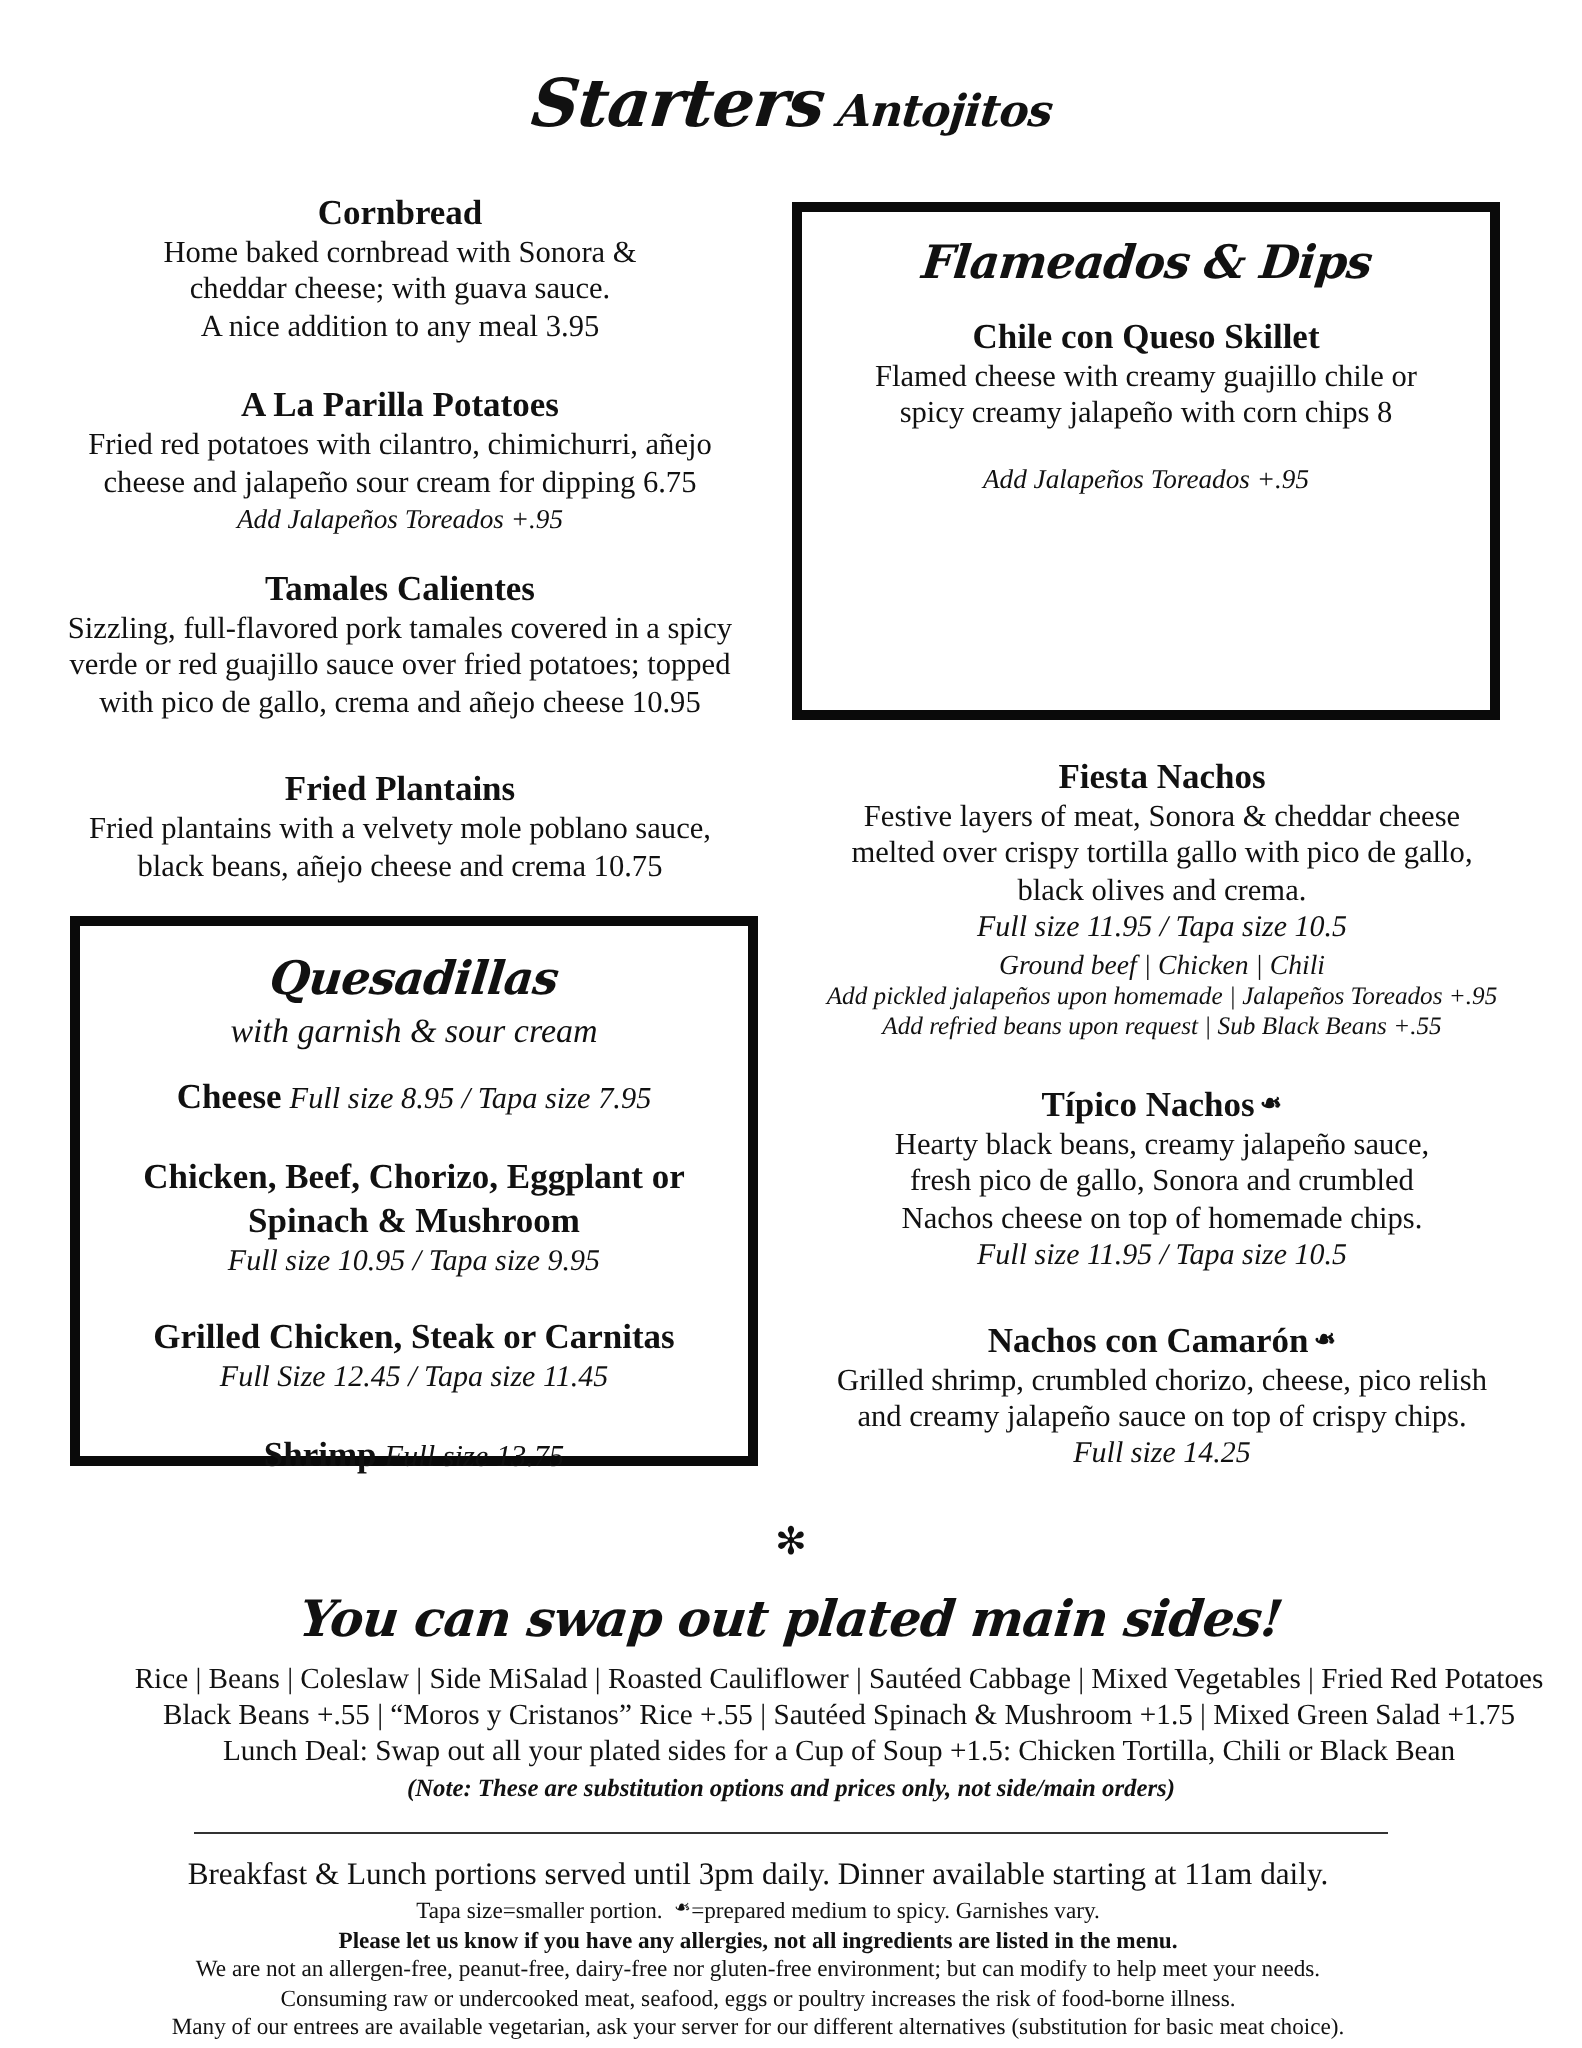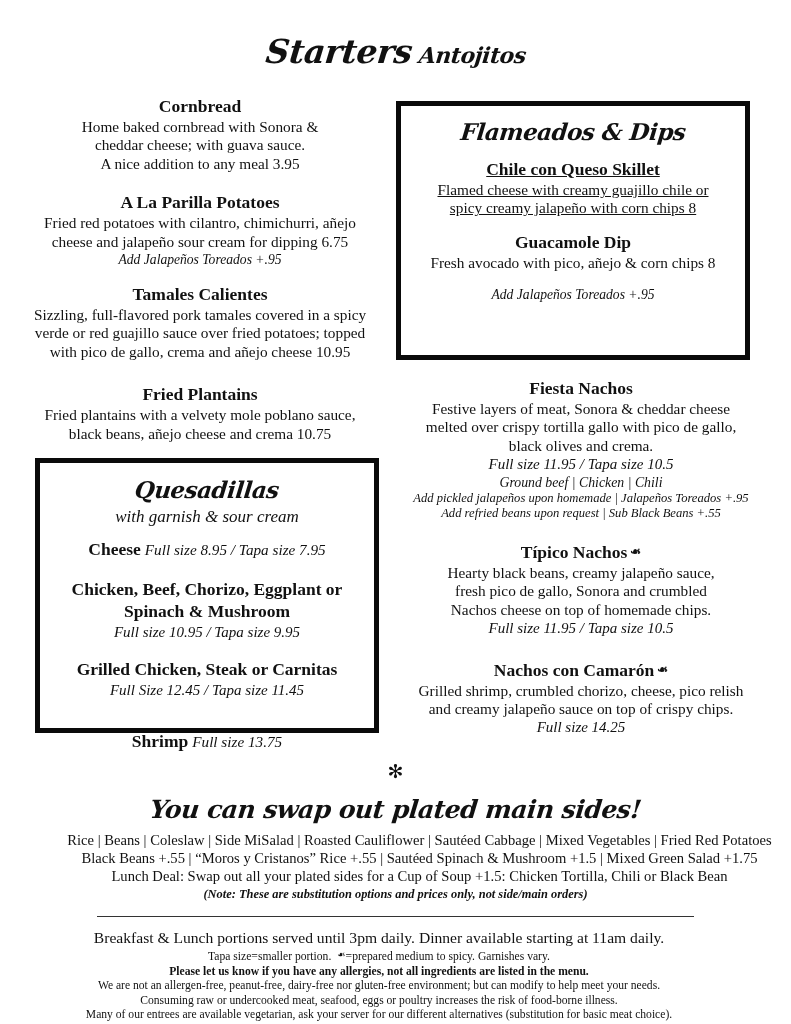--- a/index.html
+++ b/index.html
@@ -272,35 +272,29 @@
       </div>
     </div>
 
   </div>
 
   <div class="feature-box" id="flameados-box">
     <div class="box-title">
       <span class="script">Flameados &amp; Dips</span>
     </div>
 
-    <div class="box-item" style="margin-top:12px;text-decoration:underline;">
+    <div class="box-item" style="margin-top:12px;">
       <div class="item-name">Chile con Queso Skillet</div>
       <div class="item-desc">
         <div>Flamed cheese with creamy guajillo chile or</div>
         <div>spicy creamy jalapeño with corn chips 8</div>
       </div>
     </div>
 
 
-    <div class="box-item" style="margin-top:14px;">
-      <div class="item-name">Guacamole Dip</div>
-      <div class="item-desc">
-        <div>Fresh avocado with pico, añejo &amp; corn chips 8</div>
-      </div>
-    </div>
 
     <div class="item-note" style="margin-top:14px;">Add Jalapeños Toreados +.95</div>
   </div>
 
   <div class="feature-box" id="quesadillas-box">
     <div class="box-title">
       <span class="script">Quesadillas</span>
     </div>
     <div class="box-subtitle">with garnish &amp; sour cream</div>
 
@@ -313,21 +307,21 @@
       <div class="item-name">Chicken, Beef, Chorizo, Eggplant or</div>
       <div class="item-name">Spinach &amp; Mushroom</div>
       <div class="item-price-line">Full size 10.95 / Tapa size 9.95</div>
     </div>
 
     <div class="box-item" style="margin-top:17px;">
       <div class="item-name">Grilled Chicken, Steak or Carnitas</div>
       <div class="item-price-line">Full Size 12.45 / Tapa size 11.45</div>
     </div>
 
-    <div class="box-item" style="margin-top:32px;">
+    <div class="box-item" style="margin-top:19px;">
       <span class="inline-name">Shrimp</span>
       <span class="inline-price">Full size 13.75</span>
     </div>
   </div>
 
   <div class="col-right" style="top:378px;">
 
     <div class="item">
       <div class="item-name">Fiesta Nachos</div>
       <div class="item-desc">

